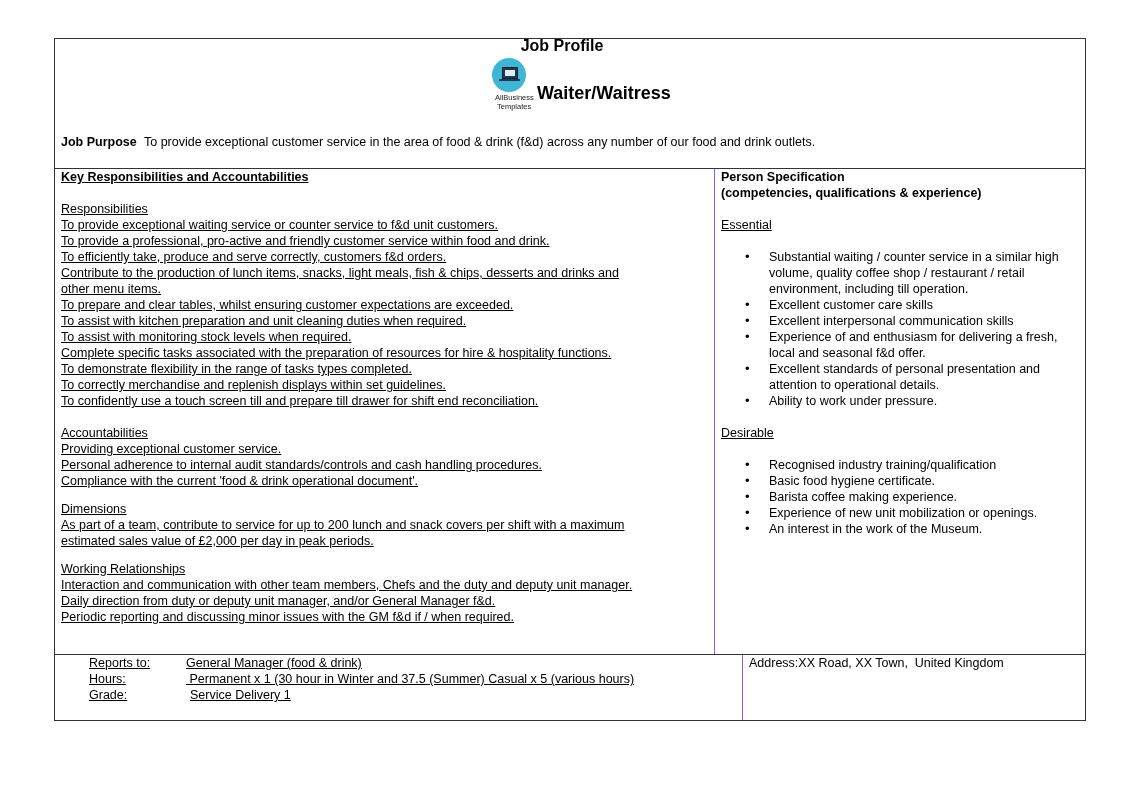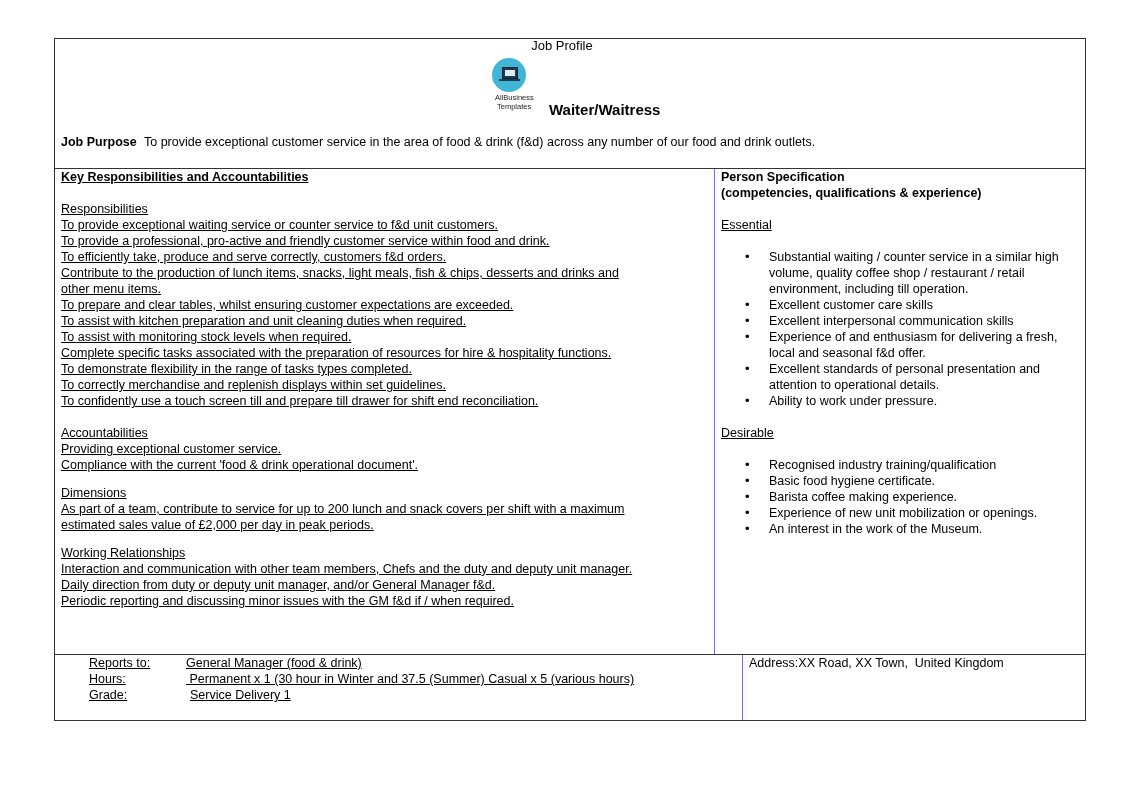--- a/index.html
+++ b/index.html
@@ -1,29 +1,29 @@
 <!DOCTYPE html>
 <html><head>
 <meta charset="utf-8">
 <style>
   html, body { margin:0; padding:0; background:#ffffff; }
   body { width:1122px; height:793px; position:relative; font-family:"Liberation Sans", sans-serif; color:#000; font-size:12.5px; }
   .sheet { position:absolute; left:54px; top:38px; width:1032px; border:1px solid #333; box-sizing:border-box; }
   .row { display:flex; border-bottom:1px solid #333; box-sizing:border-box; }
   .row:last-child { border-bottom:none; }
   .header-row { height:130px; position:relative; display:block; }
-  .title { position:absolute; left:0; right:16px; top:0; text-align:center; font-weight:normal; font-size:13px; line-height:14px; }
+  .title { position:absolute; left:0; right:16px; top:0; text-align:center; font-weight:bold; font-size:16px; line-height:14px; }
   .logo { position:absolute; left:432px; top:19px; width:52px; height:56px; }
   .logo-circle { position:absolute; left:5px; top:0; width:34px; height:34px; border-radius:50%; background:#3fb6d6; }
   .laptop-screen { position:absolute; left:10px; top:9px; width:14px; height:10px; background:#1e3a4f; border:1px solid #0d2233; }
   .laptop-screen::after { content:""; position:absolute; left:2px; top:2px; width:10px; height:6px; background:#d9eef5; }
   .laptop-base { position:absolute; left:7px; top:21px; width:21px; height:2px; background:#1e3a4f; }
   .logo-text { position:absolute; left:0; top:35px; font-size:7.5px; line-height:9px; color:#222;margin-left:8px; }
   .logo-text .t2 { padding-left:2px; }
-  .job-title { position:absolute; left:482px; top:62px; font-weight:bold; font-size:15px;margin-left:12px; }
+  .job-title { position:absolute; left:482px; top:44px; font-weight:bold; font-size:18px; }
   .purpose { position:absolute; left:6px; top:96px; font-size:12.5px; }
   .purpose b { margin-right:4px; }
   .col-left { width:660px; border-right:1px solid #8b5cf6; box-sizing:border-box; padding:0 6px;text-decoration:underline; }
   .col-right { flex:1; padding:0 6px; box-sizing:border-box; }
   .main-row { height:486px; }
   .line { line-height:16px; white-space:nowrap; }
   .bold { font-weight:bold; }
   .u { text-decoration:underline; }
   .gap { height:16px; }
   .gap-sm { height:12px; }
@@ -74,20 +74,21 @@
         <div class="line">To assist with monitoring stock levels when required.</div>
         <div class="line">Complete specific tasks associated with the preparation of resources for hire &amp; hospitality functions.</div>
         <div class="line">To demonstrate flexibility in the range of tasks types completed.</div>
         <div class="line">To correctly merchandise and replenish displays within set guidelines.</div>
         <div class="line">To confidently use a touch screen till and prepare till drawer for shift end reconciliation.</div>
       </div>
       <div class="gap"></div>
       <div class="line u">Accountabilities</div>
       <div>
         <div class="line">Providing exceptional customer service.</div>
+        <div class="line">Personal adherence to internal audit standards/controls and cash handling procedures.</div>
         <div class="line">Compliance with the current 'food &amp; drink operational document'.</div>
       </div>
       <div class="gap-sm"></div>
       <div class="line u">Dimensions</div>
       <div>
         <div class="line">As part of a team, contribute to service for up to 200 lunch and snack covers per shift with a maximum</div>
         <div class="line">estimated sales value of £2,000 per day in peak periods.</div>
       </div>
       <div class="gap-sm"></div>
       <div class="line u">Working Relationships</div>

